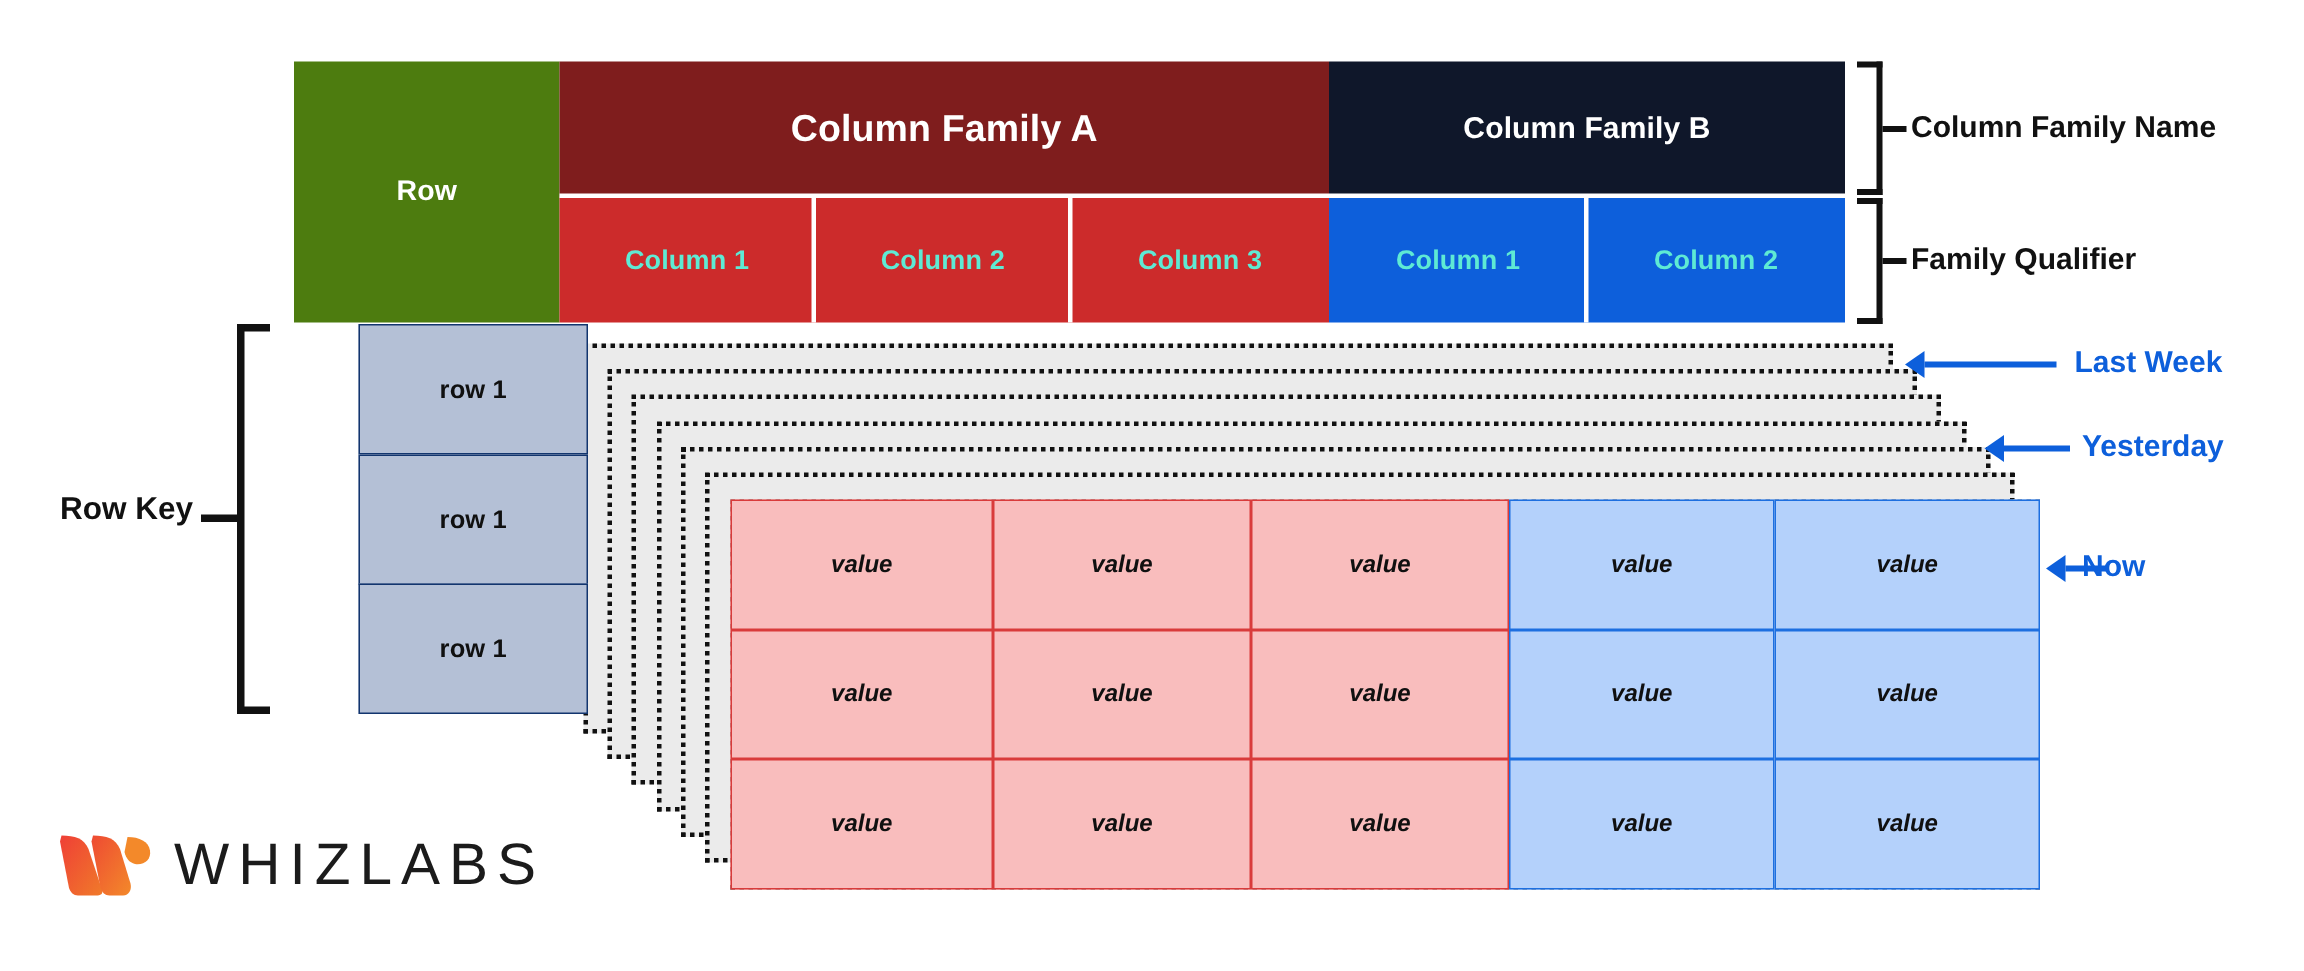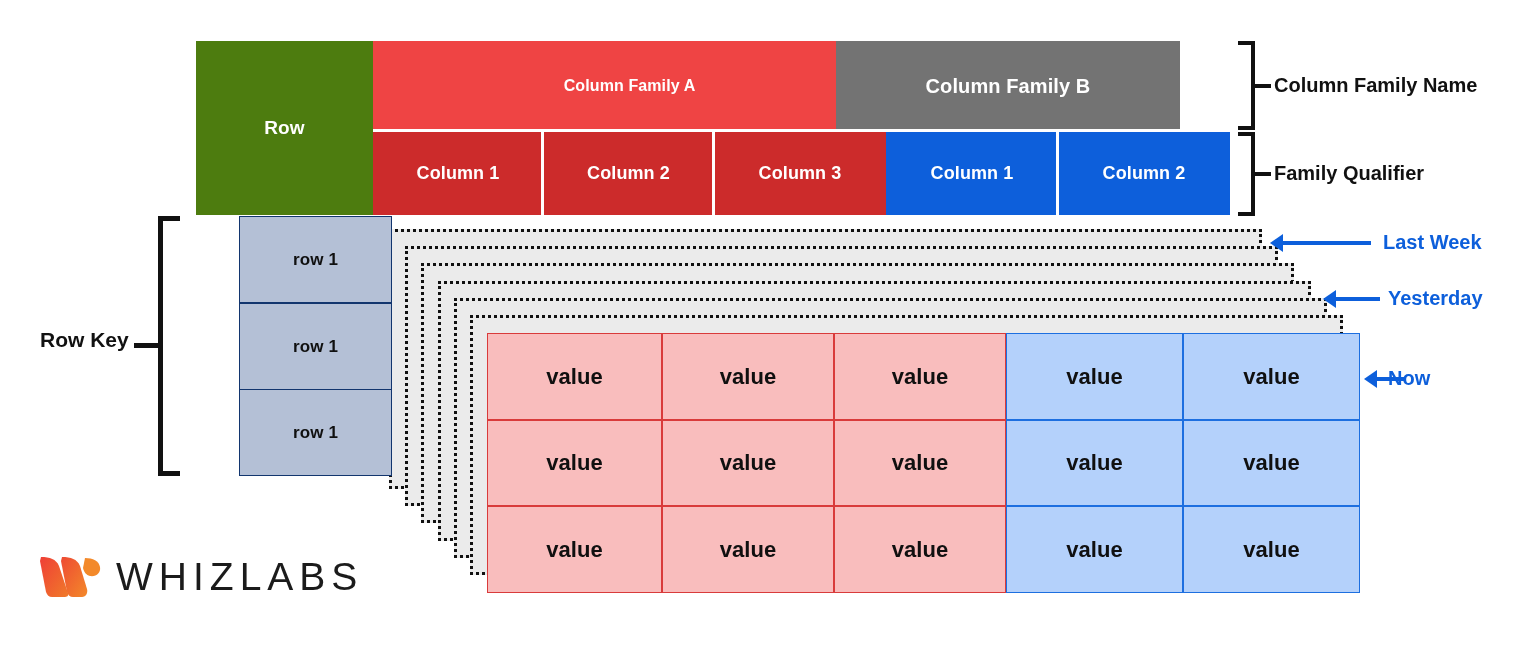--- a/index.html
+++ b/index.html
@@ -19,27 +19,27 @@
   }
 
   
   .hdr{position:absolute;box-sizing:border-box;}
   .rowHeadCell{
     left:196px;top:41px;width:177px;height:174px;
     background:#4d7c0f;color:#fff;font-size:19px;
   }
   .cfA{
     left:373px;top:41px;width:513px;height:90px;
-    background:#ef4444;color:#fff;font-size:16px;
+    background:#7f1d1d;color:#fff;font-size:25px;
   }
   .cfB{
-    left:836px;top:41px;width:344px;height:90px;
-    background:#737373;color:#fff;font-size:20px;
-  }
-  .qual{height:84px;top:131px;color:#ffffff;font-size:18px;}
+    left:886px;top:41px;width:344px;height:90px;
+    background:#0f172a;color:#fff;font-size:20px;
+  }
+  .qual{height:84px;top:131px;color:#5eead4;font-size:18px;}
   .qa1{left:373px;width:170px;background:#cc2b2b;}
   .qa2{left:543px;width:171px;background:#cc2b2b;}
   .qa3{left:714px;width:172px;background:#cc2b2b;}
   .qb1{left:886px;width:172px;background:#0d5fdb;}
   .qb2{left:1058px;width:172px;background:#0d5fdb;}
   
   .hsep{position:absolute;background:#ffffff;}
 
   
   .rkCell{
@@ -55,21 +55,21 @@
     position:absolute;box-sizing:border-box;
     background:#ebebeb;
     border:3px dotted #111111;
   }
 
   
   .vgrid{position:absolute;left:487px;top:333px;width:873px;height:260px;}
   .vcell{
     position:absolute;box-sizing:border-box;
     display:flex;align-items:center;justify-content:center;
-    font-size:22px;font-weight:bold;color:#101010;
+    font-size:16px;font-weight:bold;color:#101010;font-style:italic;
   }
   .vRed{background:#f9bdbd;border:1.5px solid #d93b3b;}
   .vBlue{background:#b4d1fb;border:1.5px solid #1d6fe0;}
 
   
   .bracket{
     position:absolute;box-sizing:border-box;
     border:4px solid #111111;border-left:none;
     width:17px;
   }

